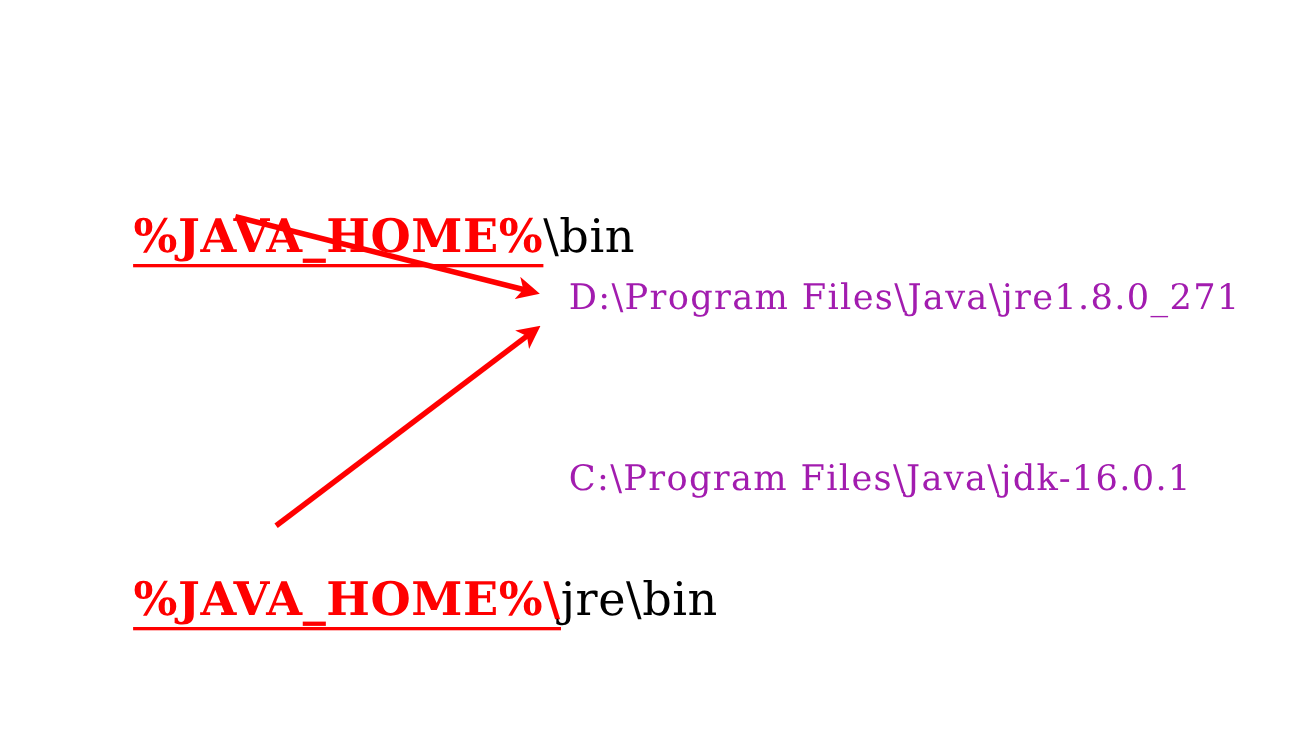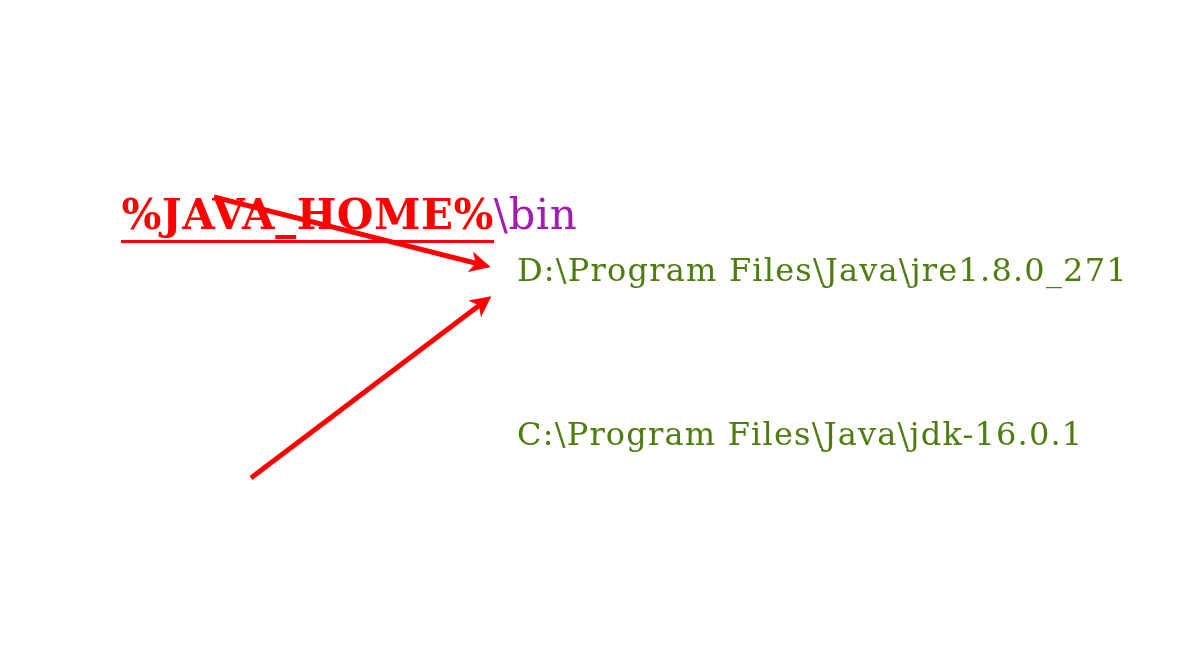--- a/index.html
+++ b/index.html
@@ -31,30 +31,30 @@
     font-size: 42px;
     letter-spacing: 0.5px;
   }
   .var-red {
     color: #FF0000;
     font-weight: bold;
     border-bottom: 3px solid #FF0000;
     padding-bottom: 1px;
   }
   .var-black {
-    color: #a21caf;
+    color: #000000;
     font-weight: normal;
   }
   .path-line {
     position: absolute;
     white-space: pre;
     font-family: "DejaVu Serif", "Liberation Serif", serif;
     font-size: 32px;
     letter-spacing: 1.2px;
-    color: #4d7c0f;
+    color: #a21caf;
   }
   #arrow-layer {
     position: absolute;
     left: 0;
     top: 0;
     width: 1192px;
     height: 671px;
     pointer-events: none;
   }
 </style>
@@ -70,18 +70,21 @@
       </marker>
     </defs>
     <line x1="214" y1="197" x2="483" y2="265" stroke="#FF0000" stroke-width="5" marker-end="url(#head-red)"></line>
     <line x1="251" y1="478" x2="485" y2="301" stroke="#FF0000" stroke-width="5" marker-end="url(#head-red)"></line>
   </svg>
 
   <div class="text-line" style="left:80px; top:163px;">
     <span class="var-label var-red">%JAVA_HOME%</span><span class="var-label var-black">\bin</span>
   </div>
 
+  <div class="text-line" style="left:80px; top:493px;">
+    <span class="var-label var-red">%JAVA_HOME%\</span><span class="var-label var-black">jre\bin</span>
+  </div>
 
   <div class="path-line" style="left:517px; top:251px;">D:\Program Files\Java\jre1.8.0_271</div>
 
   <div class="path-line" style="left:517px; top:415px;">C:\Program Files\Java\jdk-16.0.1</div>
 
 </div>
 
 </body></html>

